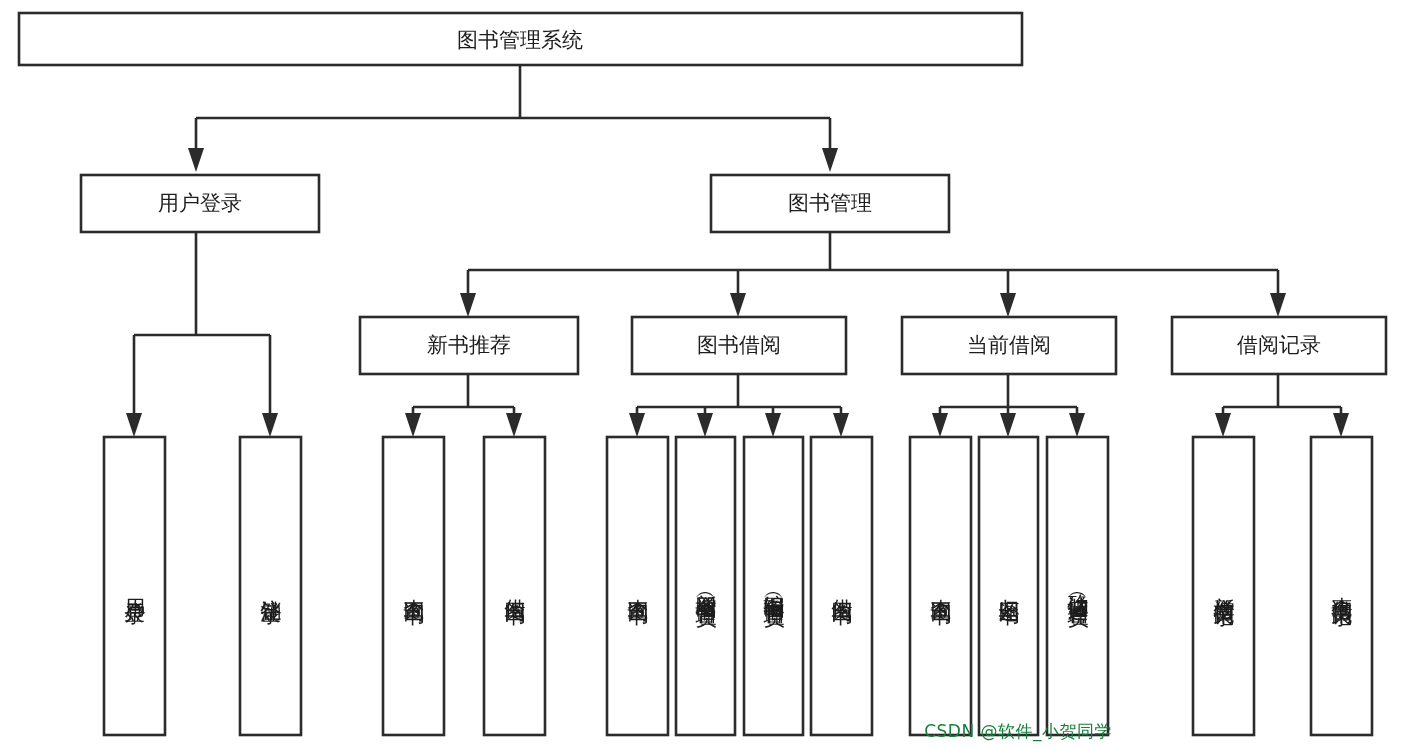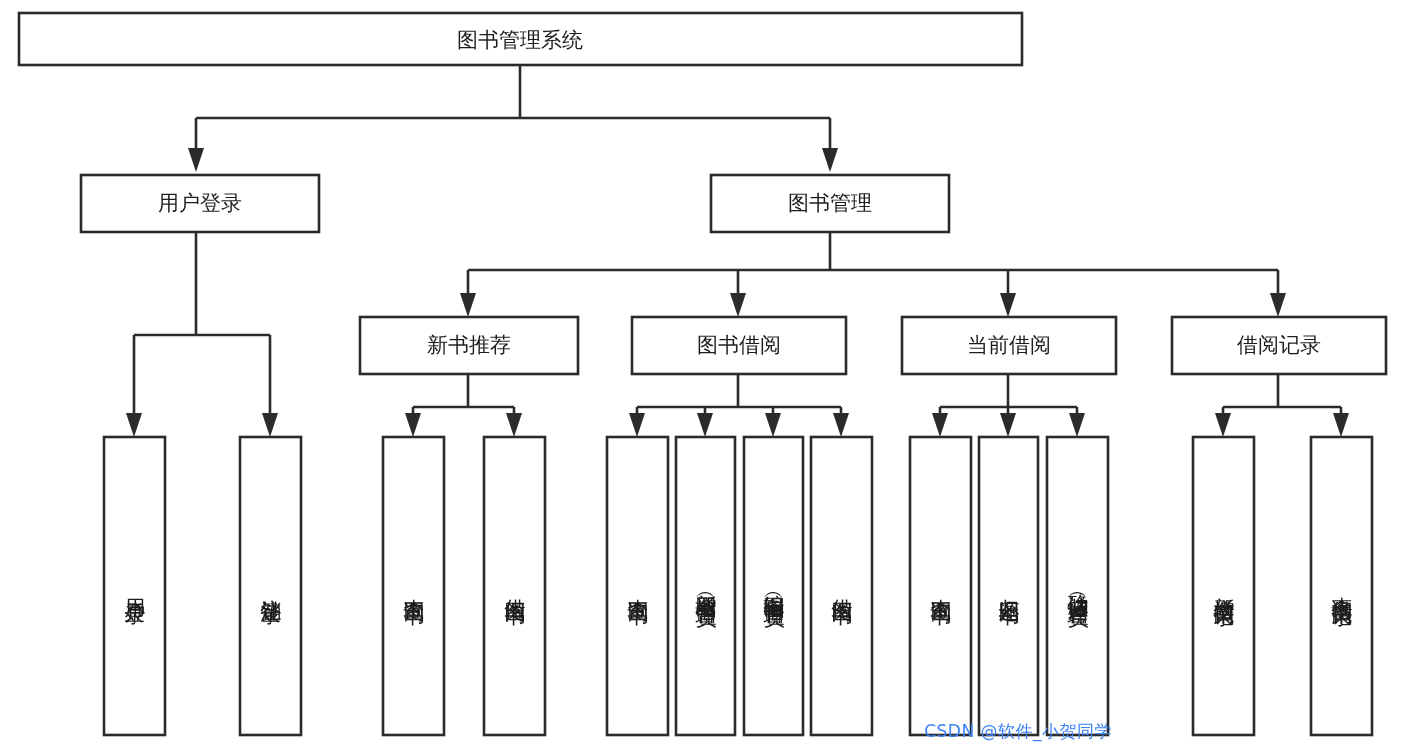--- a/index.html
+++ b/index.html
@@ -58,21 +58,21 @@
   .arrow-head {
     fill: #2b2b2b;
     stroke: none;
   }
   .watermark-text {
     position: absolute;
     right: 8px;
     bottom: 4px;
     font-family: "DejaVu Sans", "Liberation Sans", sans-serif;
     font-size: 17px;
-    color: #3b82f6;
+    color: #15803d;
     letter-spacing: 0.5px;
     white-space: nowrap;
     user-select: none;
     pointer-events: none;
   }
 </style>
 </head>
 <body>
 
 <div id="diagram-root">

